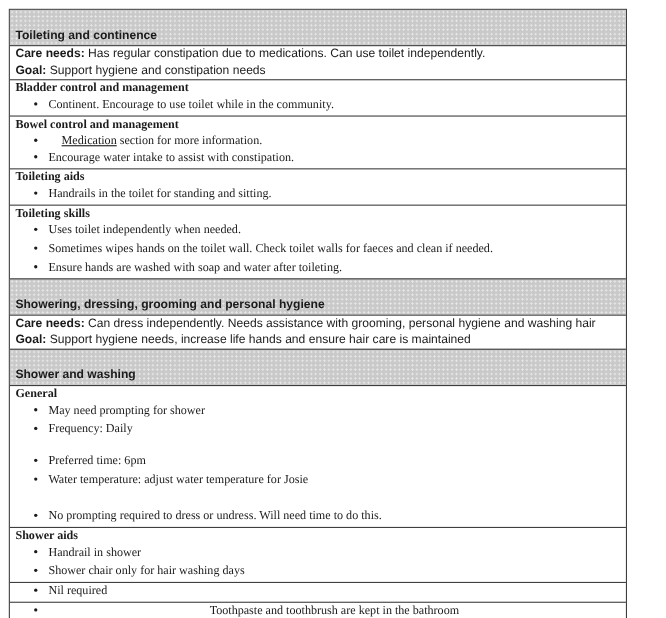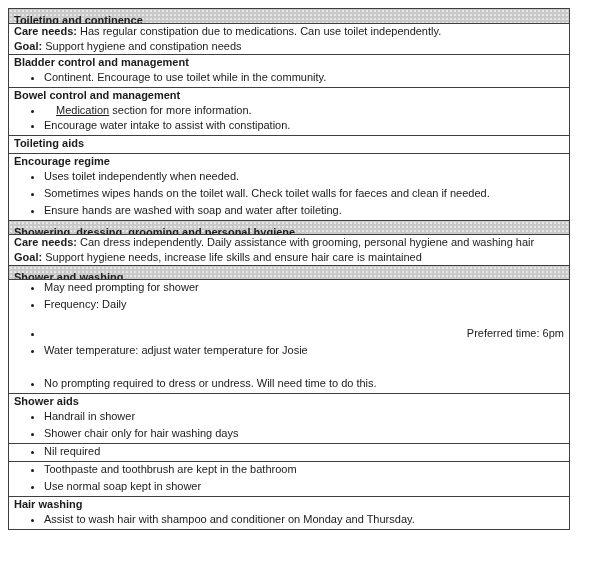--- a/index.html
+++ b/index.html
@@ -29,28 +29,28 @@
     border-top: 1px solid #3f3f3f;
     font-size: 11px;
     line-height: 15px;
   }
   .row:first-child { border-top: none; }
   .hdr {
     background-color: #c9c9c9;
     background-image: radial-gradient(circle, rgba(255,255,255,0.55) 0.8px, rgba(255,255,255,0) 1px);
     background-size: 4px 4px;
     font-weight: bold;
-    padding: 4px 5px;
+    padding: 16px 5px;
     line-height: 14px;
     height: 14px;
     overflow: hidden;
   }
   .caregoal { padding: 0 5px; }
   .caregoal .line { line-height: 15px; }
-  .sub { padding: 0 5px 2px 5px; }
+  .sub { padding: 0 5px 2px 5px; font-family: Liberation Serif, serif; }
   .stitle { font-weight: bold; line-height: 15px; }
   ul.blist {
     margin: 0;
     padding: 0 0 0 30px;
     list-style: disc outside;
   }
   ul.blist li {
     margin: 0;
     padding: 0;
     line-height: 15px;
@@ -90,49 +90,53 @@
     <ul class="blist">
       <li>
         <span class="l2"><span class="ulink">Medication</span><span> section for more information.</span></span>
       </li>
       <li>Encourage water intake to assist with constipation.</li>
     </ul>
   </div>
 
   <div class="row sub">
     <div class="stitle">Toileting aids</div>
+    <ul class="blist">
+      <li>Handrails in the toilet for standing and sitting.</li>
+    </ul>
   </div>
 
   <div class="row sub">
-    <div class="stitle">Encourage regime</div>
+    <div class="stitle">Toileting skills</div>
     <ul class="blist">
       <li style="margin-bottom:2px;">Uses toilet independently when needed.</li>
       <li style="margin-bottom:2px;">Sometimes wipes hands on the toilet wall. Check toilet walls for faeces and clean if needed.</li>
       <li>Ensure hands are washed with soap and water after toileting.</li>
     </ul>
   </div>
 
   <div class="row hdr">
     <span>Showering, dressing, grooming and personal hygiene</span>
   </div>
 
   <div class="row caregoal">
-    <div class="line"><b>Care needs:</b><span> Can dress independently. Daily assistance with grooming, personal hygiene and washing hair</span></div>
-    <div class="line"><b>Goal:</b><span> Support hygiene needs, increase life skills and ensure hair care is maintained</span></div>
+    <div class="line"><b>Care needs:</b><span> Can dress independently. Needs assistance with grooming, personal hygiene and washing hair</span></div>
+    <div class="line"><b>Goal:</b><span> Support hygiene needs, increase life hands and ensure hair care is maintained</span></div>
   </div>
 
   <div class="row hdr">
     <span>Shower and washing</span>
   </div>
 
   <div class="row sub">
+    <div class="stitle">General</div>
     <ul class="blist">
       <li style="margin-bottom:2px;">May need prompting for shower</li>
       <li style="margin-bottom:14px;">Frequency: Daily</li>
-      <li style="margin-bottom:2px;text-align:right;">Preferred time: 6pm</li>
+      <li style="margin-bottom:2px;">Preferred time: 6pm</li>
       <li style="margin-bottom:18px;">Water temperature: adjust water temperature for Josie</li>
       <li>No prompting required to dress or undress. Will need time to do this.</li>
     </ul>
   </div>
 
   <div class="row sub">
     <div class="stitle">Shower aids</div>
     <ul class="blist">
       <li style="margin-bottom:2px;">Handrail in shower</li>
       <li>Shower chair only for hair washing days</li>
@@ -140,21 +144,21 @@
   </div>
 
   <div class="row sub">
     <ul class="blist">
       <li>Nil required</li>
     </ul>
   </div>
 
   <div class="row sub">
     <ul class="blist">
-      <li style="margin-bottom:2px;">Toothpaste and toothbrush are kept in the bathroom</li>
+      <li style="margin-bottom:2px;text-align:center;">Toothpaste and toothbrush are kept in the bathroom</li>
       <li>Use normal soap kept in shower</li>
     </ul>
   </div>
 
   <div class="row sub">
     <div class="stitle">Hair washing</div>
     <ul class="blist">
       <li>Assist to wash hair with shampoo and conditioner on Monday and Thursday.</li>
     </ul>
   </div>

